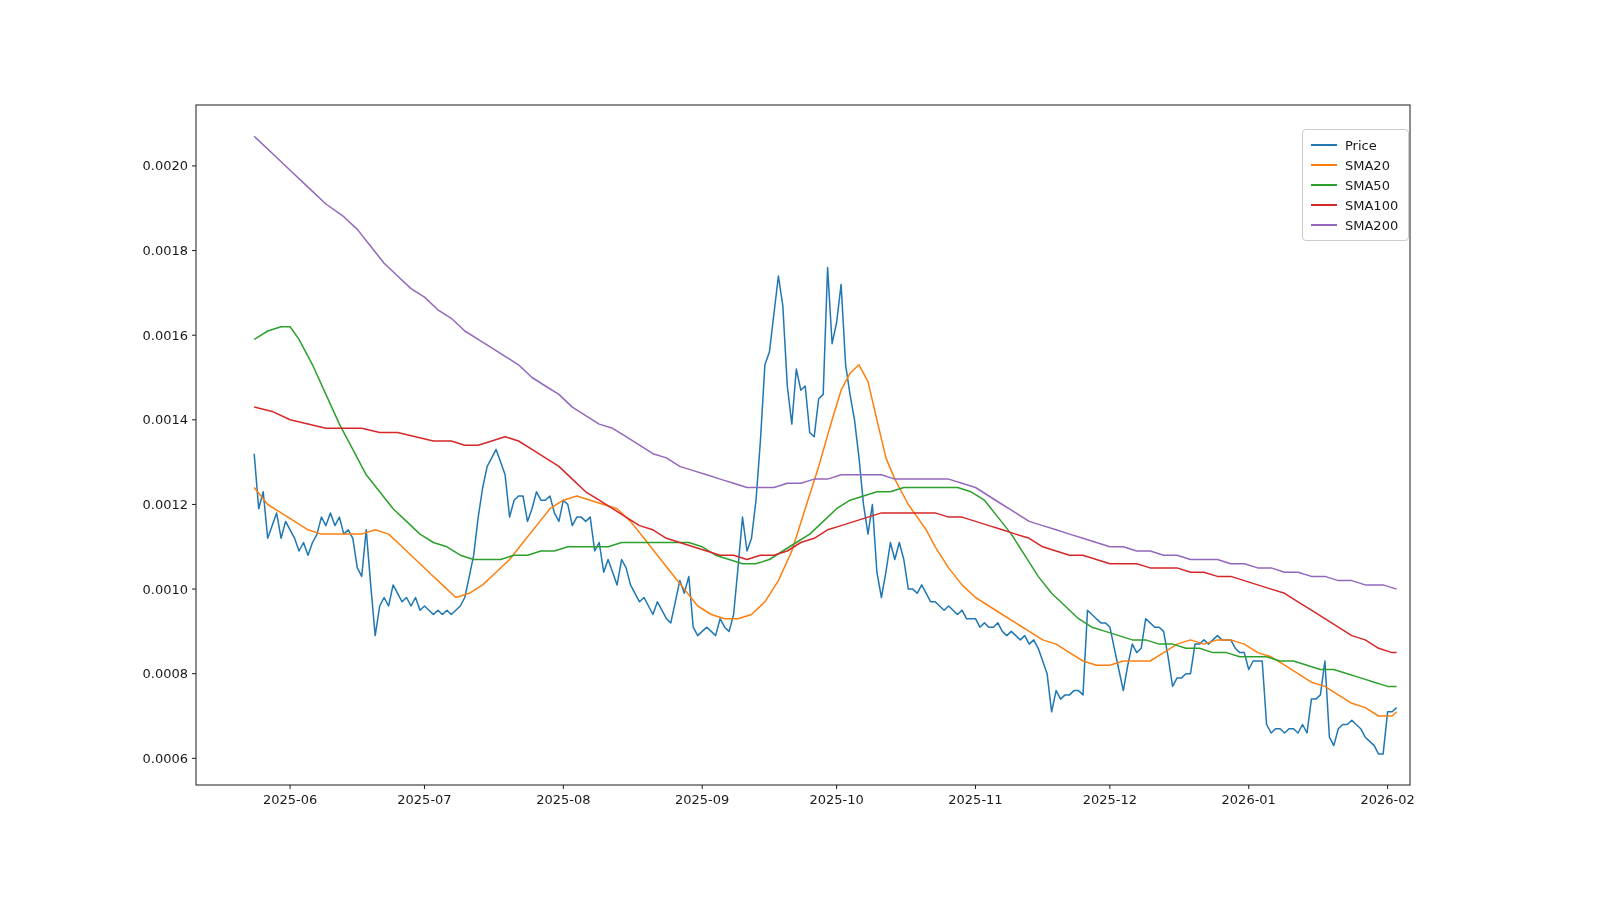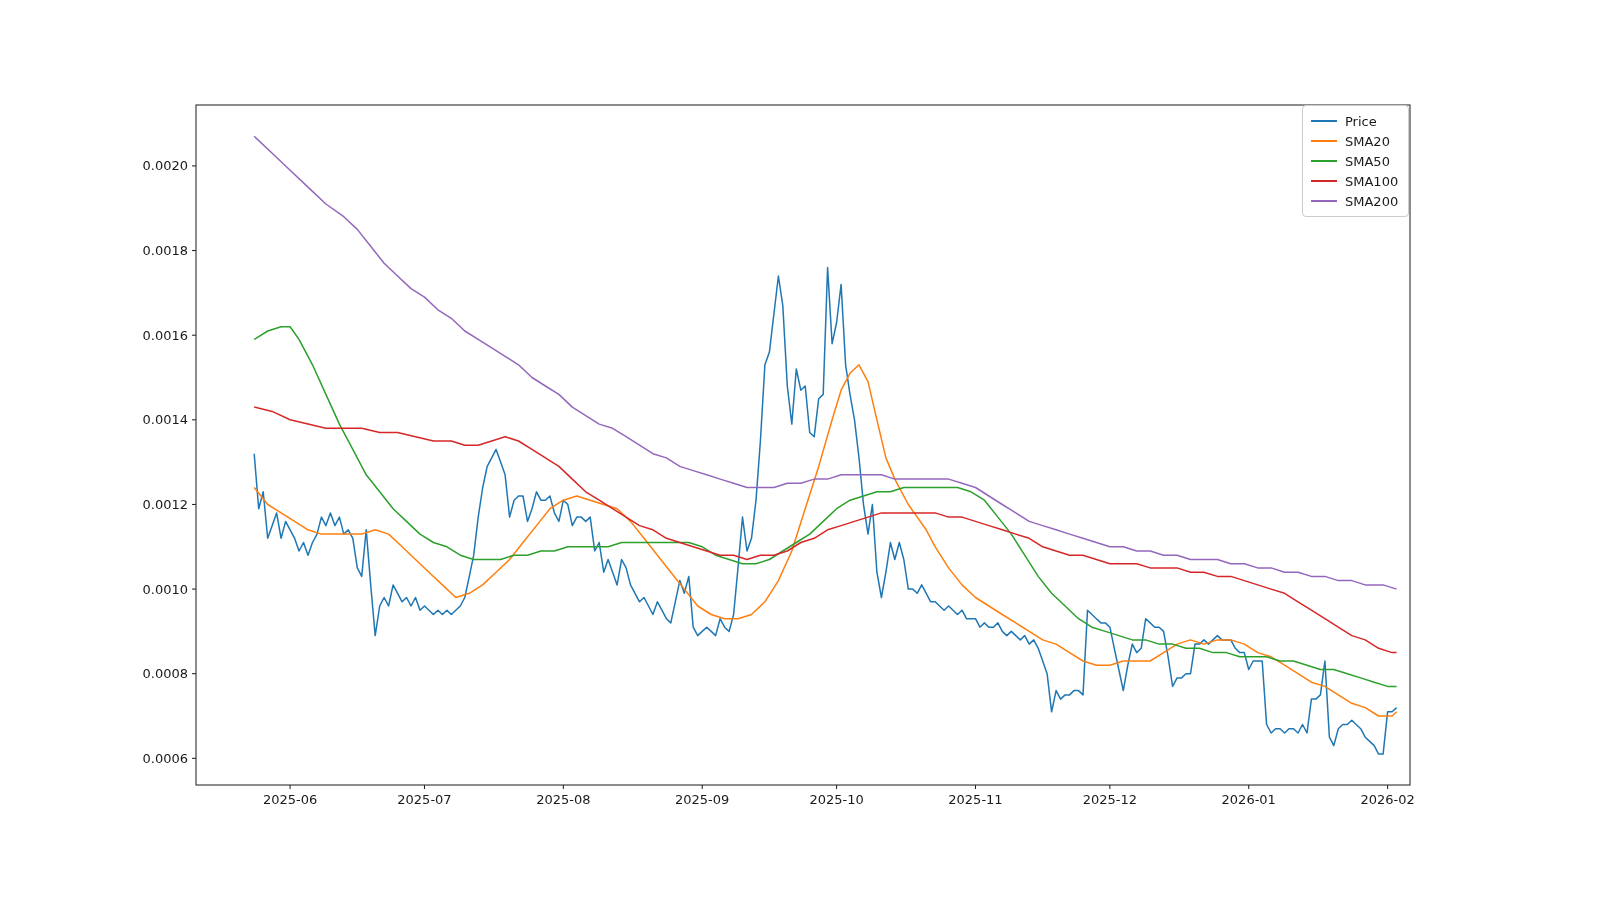--- a/index.html
+++ b/index.html
@@ -1,20 +1,20 @@
 <!DOCTYPE html>
 <html><head>
 <meta charset="utf-8">
 <style>
   html,body{margin:0;padding:0;background:#ffffff;}
   #figure{position:relative;width:1600px;height:900px;background:#ffffff;overflow:hidden;
           font-family:"DejaVu Sans",sans-serif;}
   #chart-svg{position:absolute;left:0;top:0;}
   #chart-svg text{font-family:"DejaVu Sans",sans-serif;font-size:13px;fill:#1a1a1a;}
-  .legend{position:absolute;left:1302px;top:105px;background:rgba(255,255,255,0.85);
+  .legend{position:absolute;left:1302px;top:129px;background:rgba(255,255,255,0.85);
           border:1px solid #cccccc;border-radius:4px;padding:5px 10px 5px 8px;z-index:2;}
   .legend-row{display:flex;align-items:center;height:20px;}
   .legend-line{display:inline-block;width:26px;height:2px;margin-right:8px;flex:0 0 auto;}
   .legend-label{font-size:13px;color:#1a1a1a;white-space:nowrap;}
 </style>
 </head>
 <body>
 
 <div id="figure">
   <svg id="chart-svg" width="1600" height="900" viewBox="0 0 1600 900">

